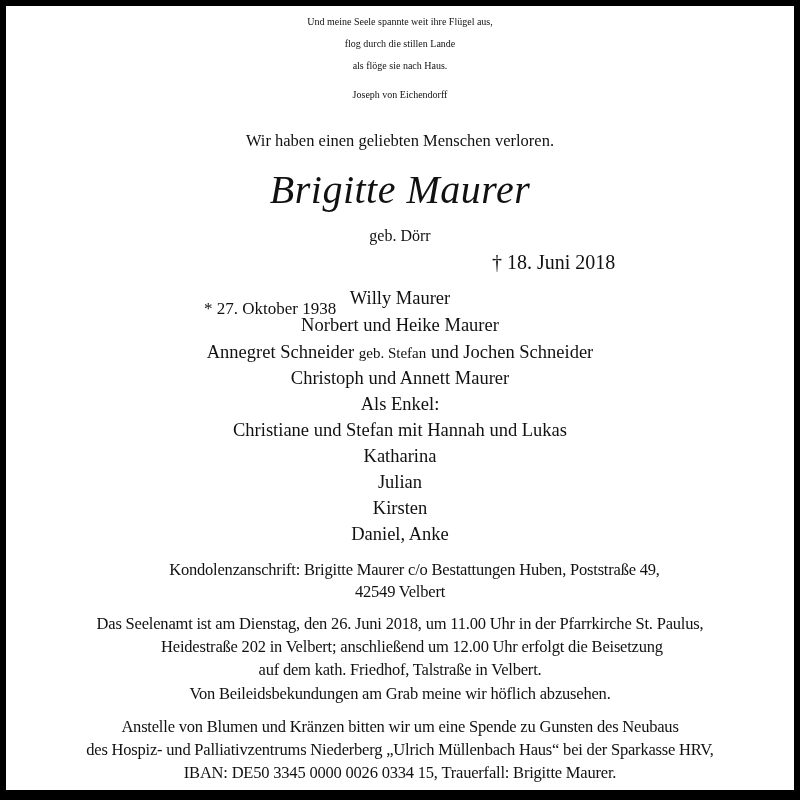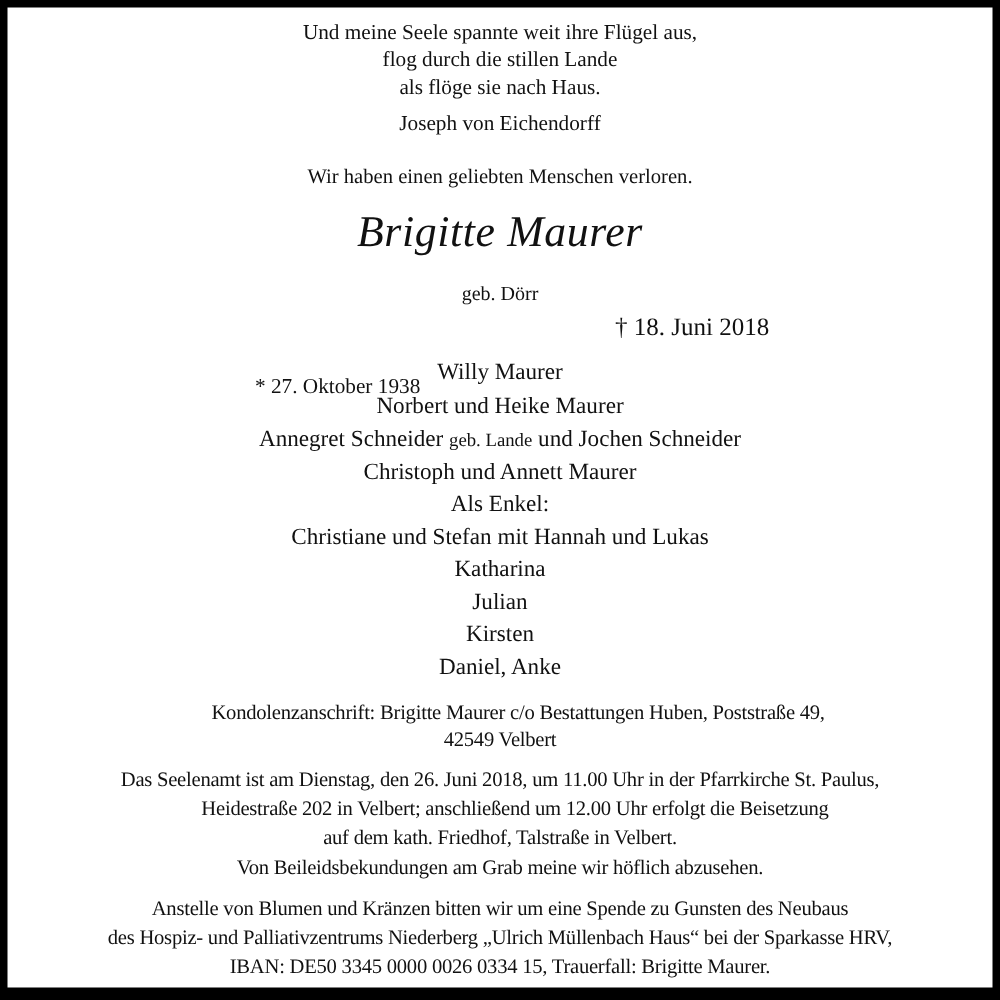--- a/index.html
+++ b/index.html
@@ -32,24 +32,24 @@
       text-align: center;
       color: #111;
       font-family: "Liberation Serif", "DejaVu Serif", serif;
     }
     .line {
       position: absolute;
       left: 0; right: 0;
       text-align: center;
       white-space: nowrap;
     }
-    .poem { font-size: 17px; }
+    .poem { font-size: 10px; }
     .intro { font-size: 16.5px; }
     .name {
-      font-size: 35px;
+      font-size: 40px;
       font-style: italic;
       letter-spacing: 0.5px;
     }
     .maiden { font-size: 16px; }
     .family { font-size: 18.5px; }
     .small-inline { font-size: 15px; }
     .notice { font-size: 16.5px; letter-spacing: -0.2px; }
     .birth {
       position: absolute;
       left: 198px;
@@ -81,21 +81,21 @@
   <div class="line name" style="top:160px;">Brigitte Maurer</div>
 
   <div class="line maiden" style="top:221px;">geb. Dörr</div>
 
   <div class="birth" style="top:245px;">* 27. Oktober 1938</div>
   <div class="death" style="top:245px;">† 18. Juni 2018</div>
 
   <div class="line family" style="top:282px;">Willy Maurer</div>
   <div class="line family" style="top:309px;">Norbert und Heike Maurer</div>
   <div class="line family" style="top:336px;">
-    <span>Annegret Schneider </span><span class="small-inline">geb. Lande</span><span> und Jochen Schneider</span>
+    <span>Annegret Schneider </span><span class="small-inline">geb. Stefan</span><span> und Jochen Schneider</span>
   </div>
   <div class="line family" style="top:362px;">Christoph und Annett Maurer</div>
   <div class="line family" style="top:388px;">Als Enkel:</div>
   <div class="line family" style="top:414px;">Christiane und Stefan mit Hannah und Lukas</div>
   <div class="line family" style="top:440px;">Katharina</div>
   <div class="line family" style="top:466px;">Julian</div>
   <div class="line family" style="top:492px;">Kirsten</div>
   <div class="line family" style="top:518px;">Daniel, Anke</div>
 
   <div class="line notice" style="top:554px;padding-left:29px;">Kondolenzanschrift: Brigitte Maurer c/o Bestattungen Huben, Poststraße 49,</div>

